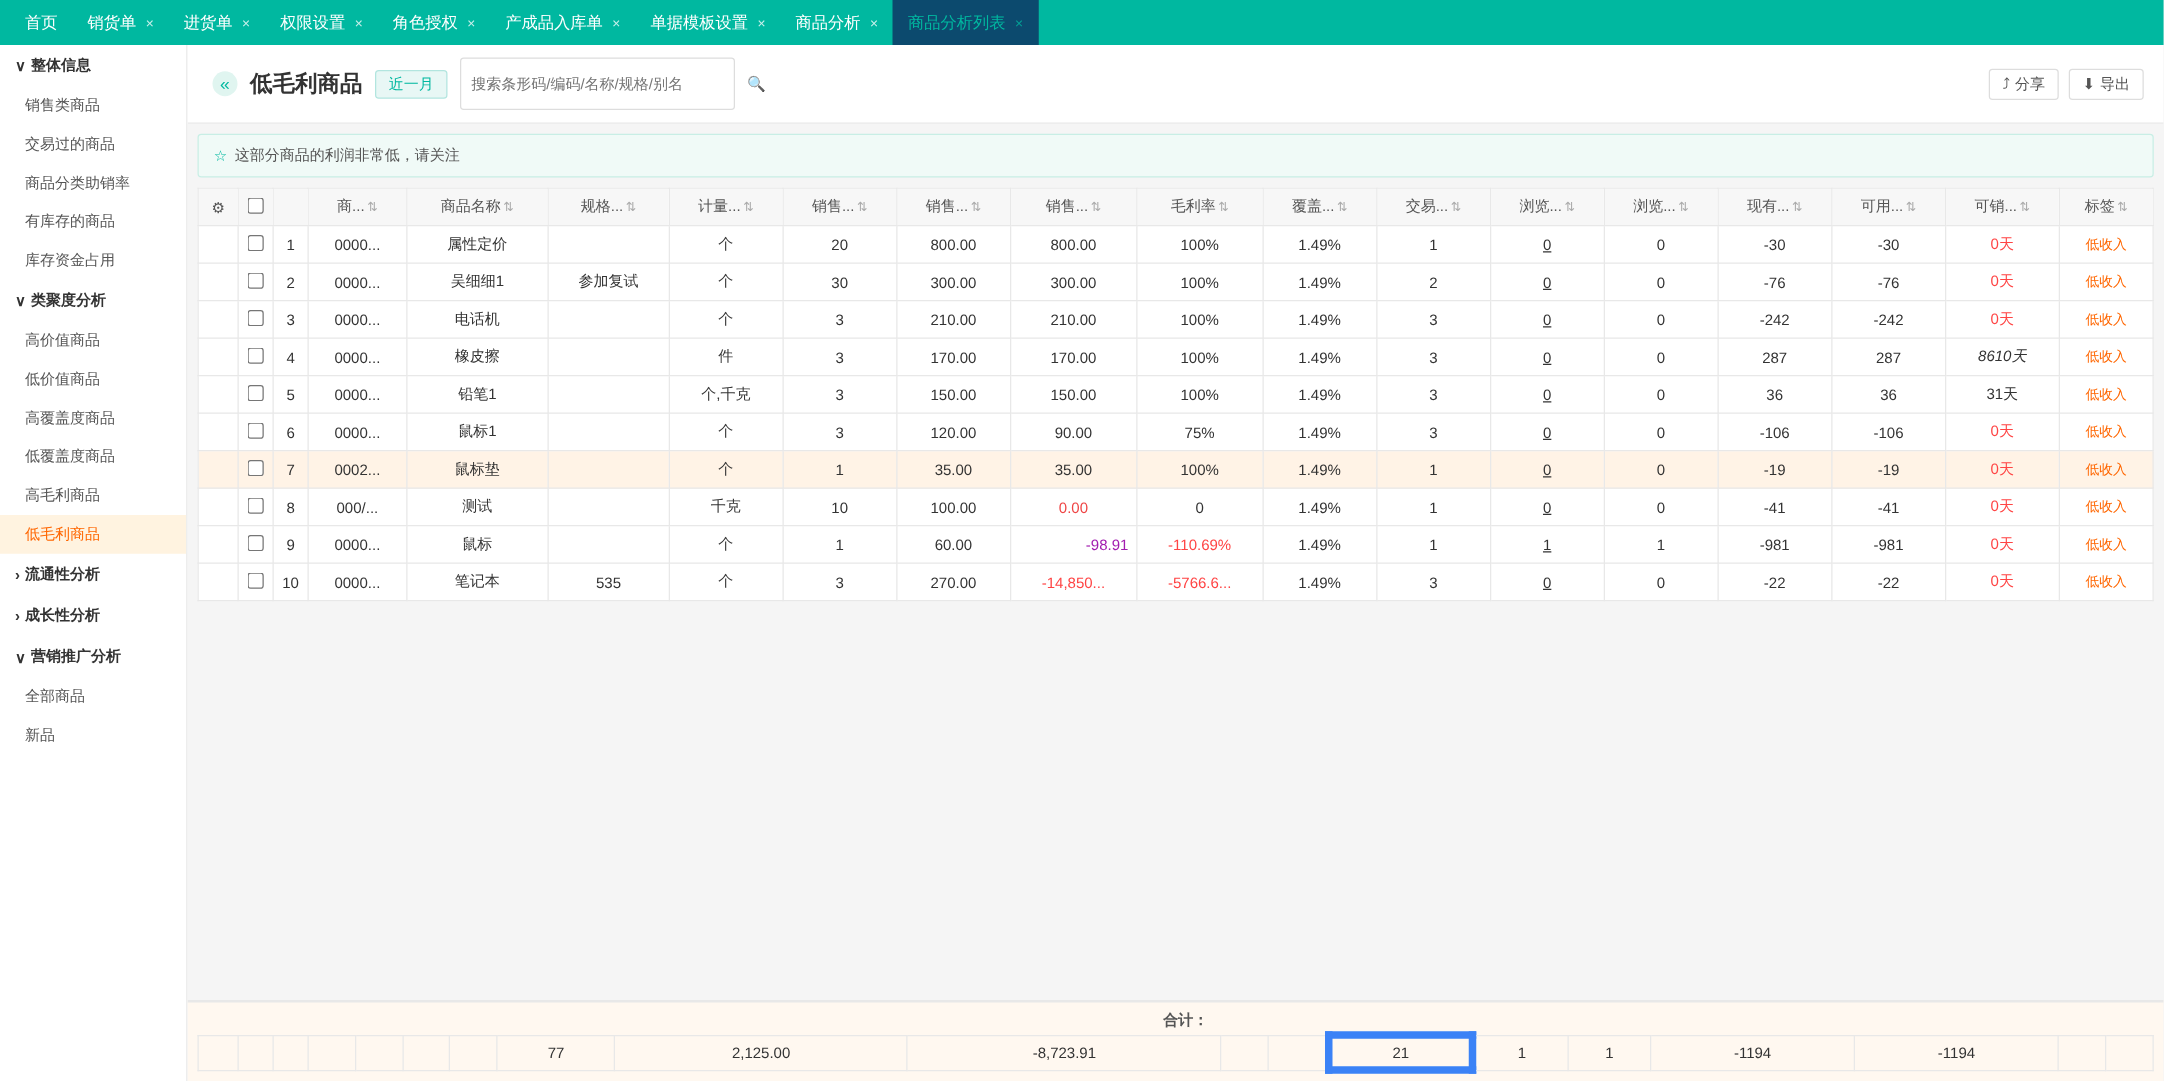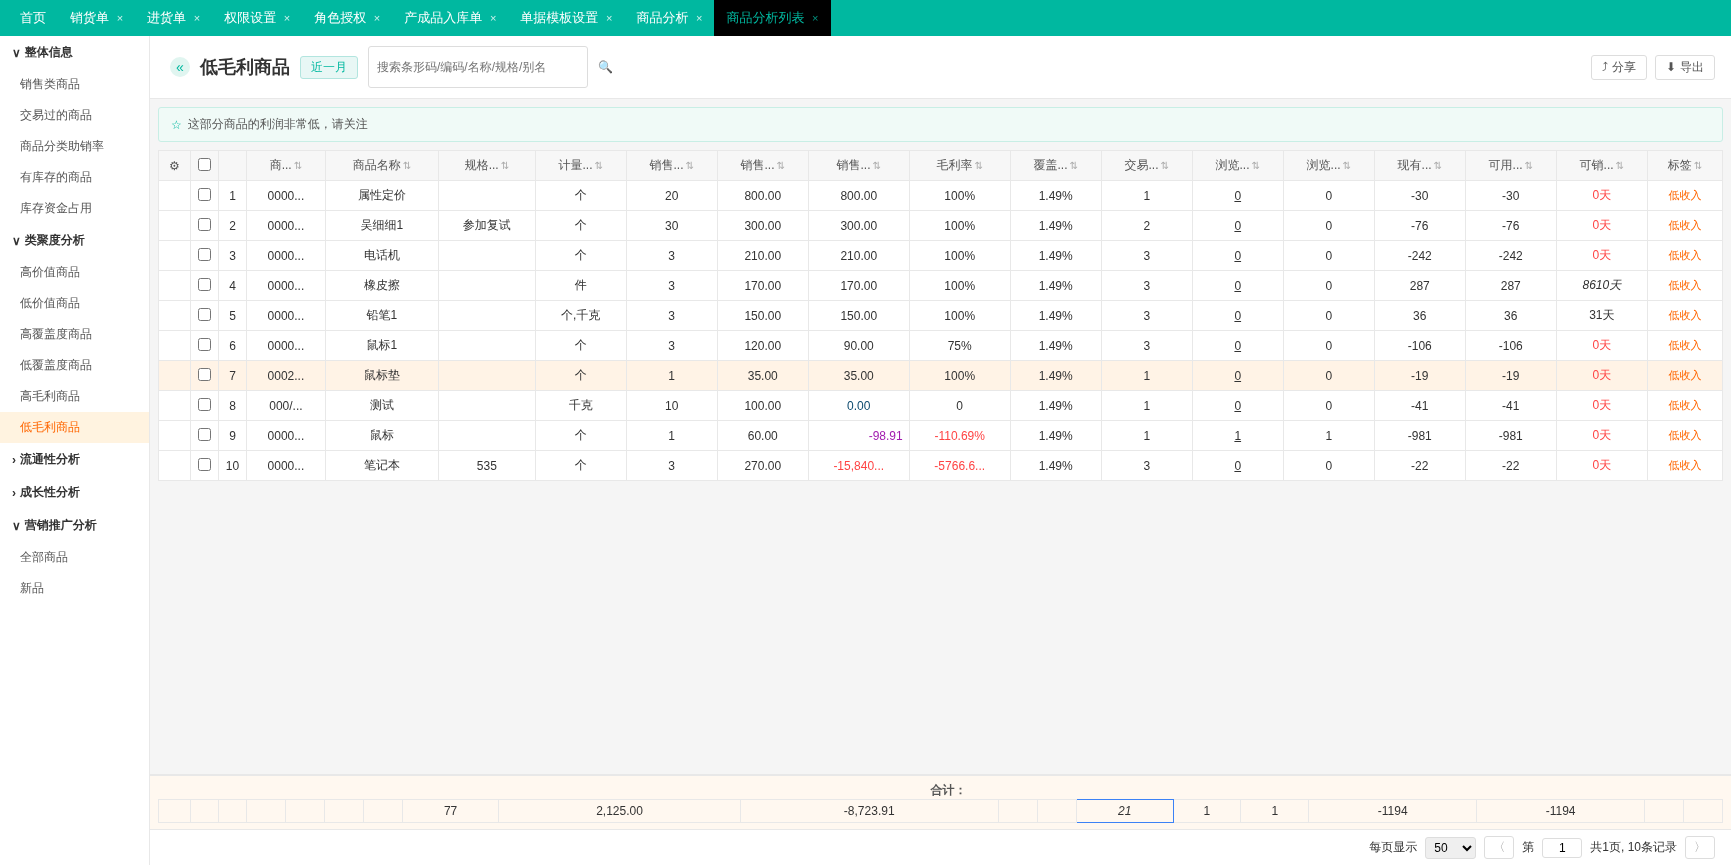--- a/index.html
+++ b/index.html
@@ -15,21 +15,21 @@
     }
     .top-nav-item {
       color: #fff;
       padding: 0 12px;
       height: 36px;
       line-height: 36px;
       cursor: pointer;
       font-size: 13px;
       white-space: nowrap;
     }
-    .top-nav-item.active { background: #000000; color: #00b8a0; text-align: right; }
+    .top-nav-item.active { background: #0c4a6e; color: #00b8a0; text-align: right; }
     .top-nav-item .close-x { margin-left: 4px; font-size: 11px; opacity: 0.8; }
 
     
     .main-layout {
       display: flex;
       height: calc(100vh - 36px);
     }
 
     
     .sidebar {
@@ -482,21 +482,21 @@
             <tr>
       <td></td>
       <td><input type="checkbox" style=""></td>
       <td>8</td>
       <td>000/...</td>
       <td>测试</td>
       <td></td>
       <td>千克</td>
       <td>10</td>
       <td>100.00</td>
-      <td style="color:#0c4a6e;">0.00</td>
+      <td style="color:#ef4444;">0.00</td>
       <td style="color:#333;">0</td>
       <td>1.49%</td>
       <td>1</td>
       <td><span class="zero-link">0</span></td>
       <td>0</td>
       <td>-41</td>
       <td>-41</td>
       <td style="color:#ff4444;">0天</td>
       <td><span class="tag-low">低收入</span></td>
     </tr>
@@ -524,21 +524,21 @@
             <tr>
       <td></td>
       <td><input type="checkbox" style=""></td>
       <td>10</td>
       <td>0000...</td>
       <td>笔记本</td>
       <td>535</td>
       <td>个</td>
       <td>3</td>
       <td>270.00</td>
-      <td style="color:#ff4444;">-15,840...</td>
+      <td style="color:#ff4444;">-14,850...</td>
       <td style="color:#ff4444;">-5766.6...</td>
       <td>1.49%</td>
       <td>3</td>
       <td><span class="zero-link">0</span></td>
       <td>0</td>
       <td>-22</td>
       <td>-22</td>
       <td style="color:#ff4444;">0天</td>
       <td><span class="tag-low">低收入</span></td>
     </tr>
@@ -556,39 +556,26 @@
           <td style="width:28px; border:1px solid #e8e8e8; padding:4px;"></td>
           <td style="border:1px solid #e8e8e8; padding:4px;"></td>
           <td style="border:1px solid #e8e8e8; padding:4px;"></td>
           <td style="border:1px solid #e8e8e8; padding:4px;"></td>
           <td style="border:1px solid #e8e8e8; padding:4px;"></td>
           <td style="border:1px solid #e8e8e8; padding:4px; text-align:center;">77</td>
           <td style="border:1px solid #e8e8e8; padding:4px; text-align:center;">2,125.00</td>
           <td style="border:1px solid #e8e8e8; padding:4px; text-align:center;">-8,723.91</td>
           <td style="border:1px solid #e8e8e8; padding:4px;"></td>
           <td style="border:1px solid #e8e8e8; padding:4px;"></td>
-          <td style="border:1px solid #3b82f6; padding:4px; text-align:center;font-style:italic;">21</td>
+          <td style="border:6px solid #3b82f6; padding:4px; text-align:center;">21</td>
           <td style="border:1px solid #e8e8e8; padding:4px; text-align:center;">1</td>
           <td style="border:1px solid #e8e8e8; padding:4px; text-align:center;">1</td>
           <td style="border:1px solid #e8e8e8; padding:4px; text-align:center;">-1194</td>
           <td style="border:1px solid #e8e8e8; padding:4px; text-align:center;">-1194</td>
           <td style="border:1px solid #e8e8e8; padding:4px;"></td>
           <td style="border:1px solid #e8e8e8; padding:4px;"></td>
         </tr>
       </tbody>
         </table>
     </div>
 
-    <div class="pagination-bar">
-      <span>每页显示</span>
-      <select class="page-size-select">
-        <option>50</option>
-        <option>100</option>
-        <option>200</option>
-      </select>
-      <button class="page-nav-btn">〈</button>
-      <span>第</span>
-      <input class="page-input" type="text" value="1" style="">
-      <span>共1页, 10条记录</span>
-      <button class="page-nav-btn">〉</button>
-    </div>
   </div>
 </div>
 
 </body></html>

